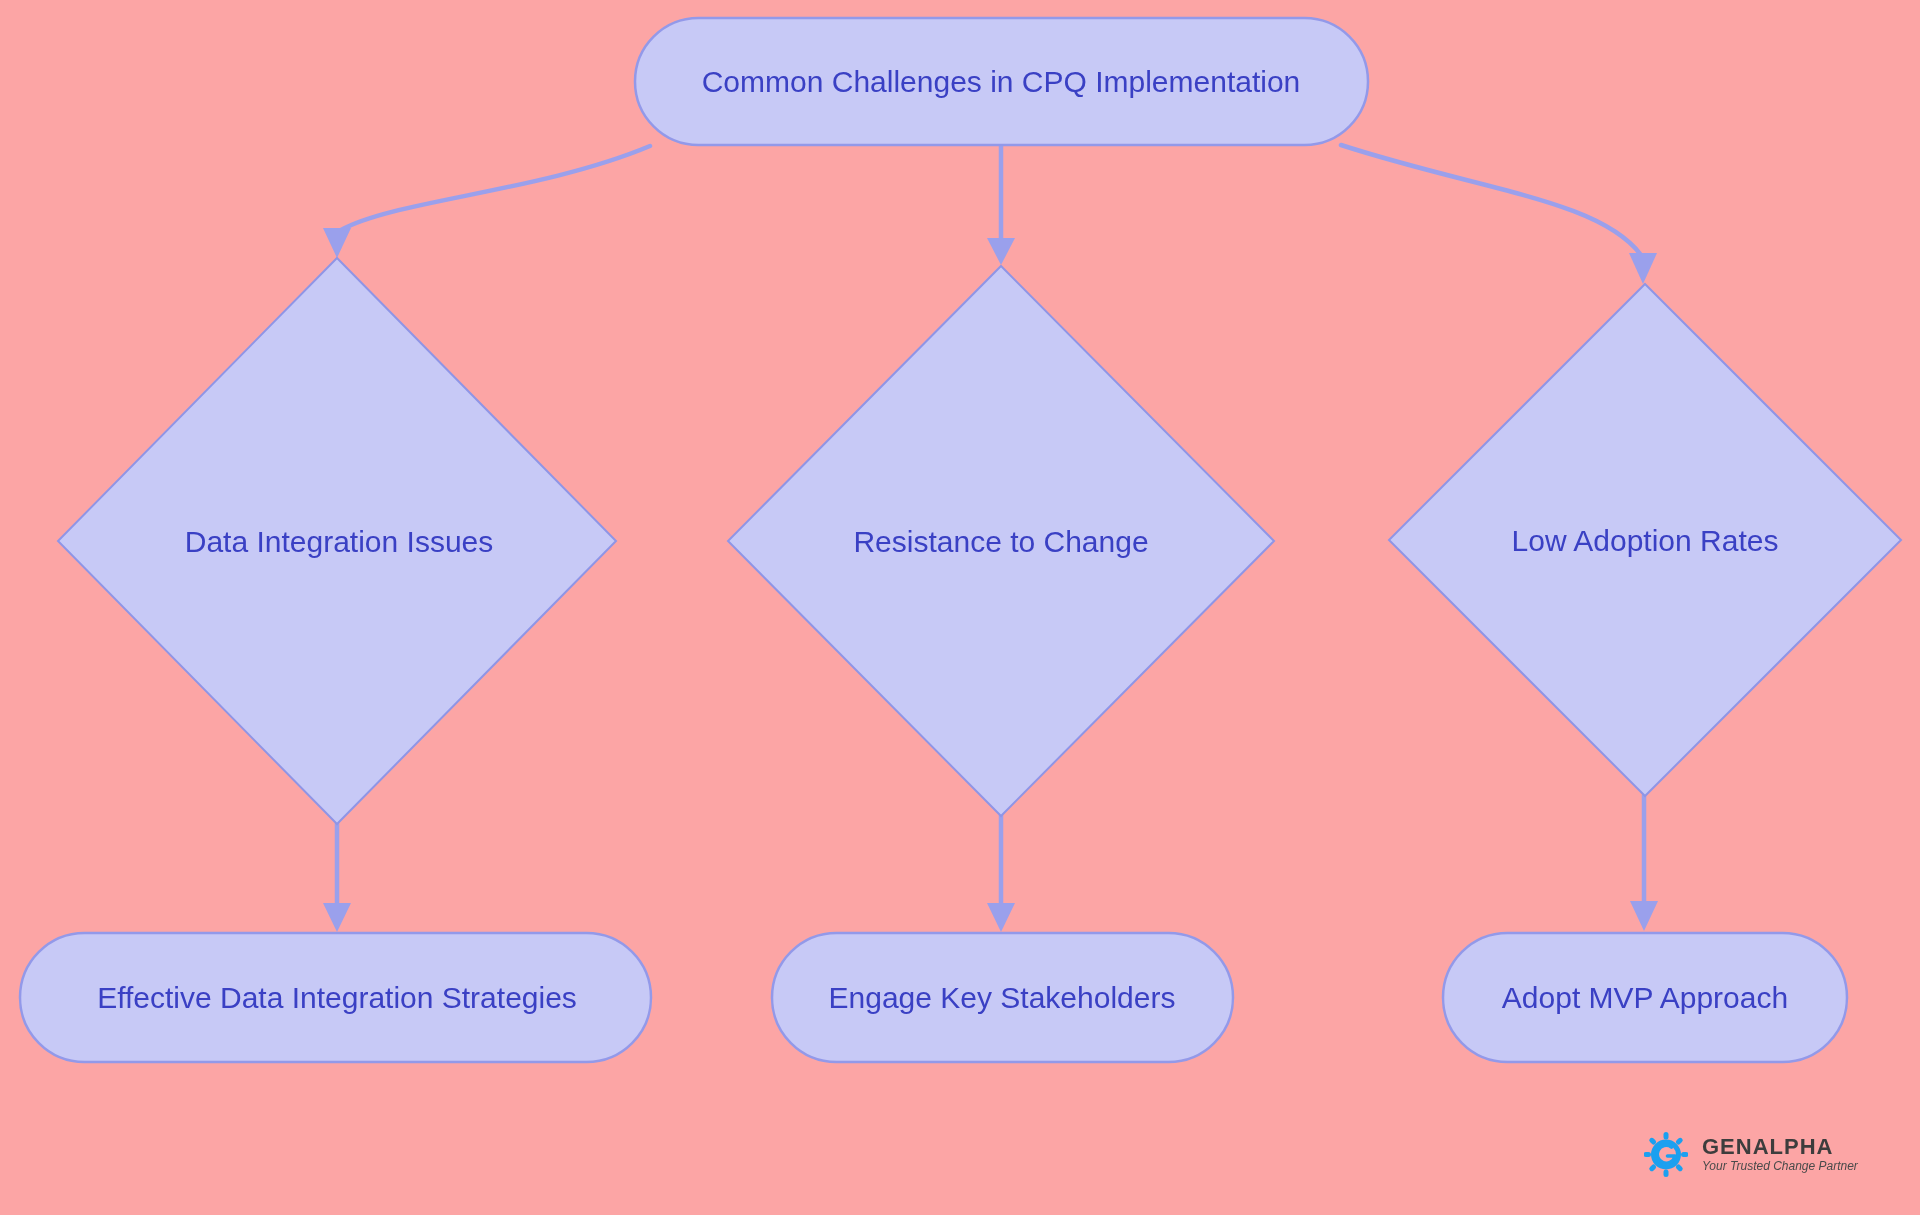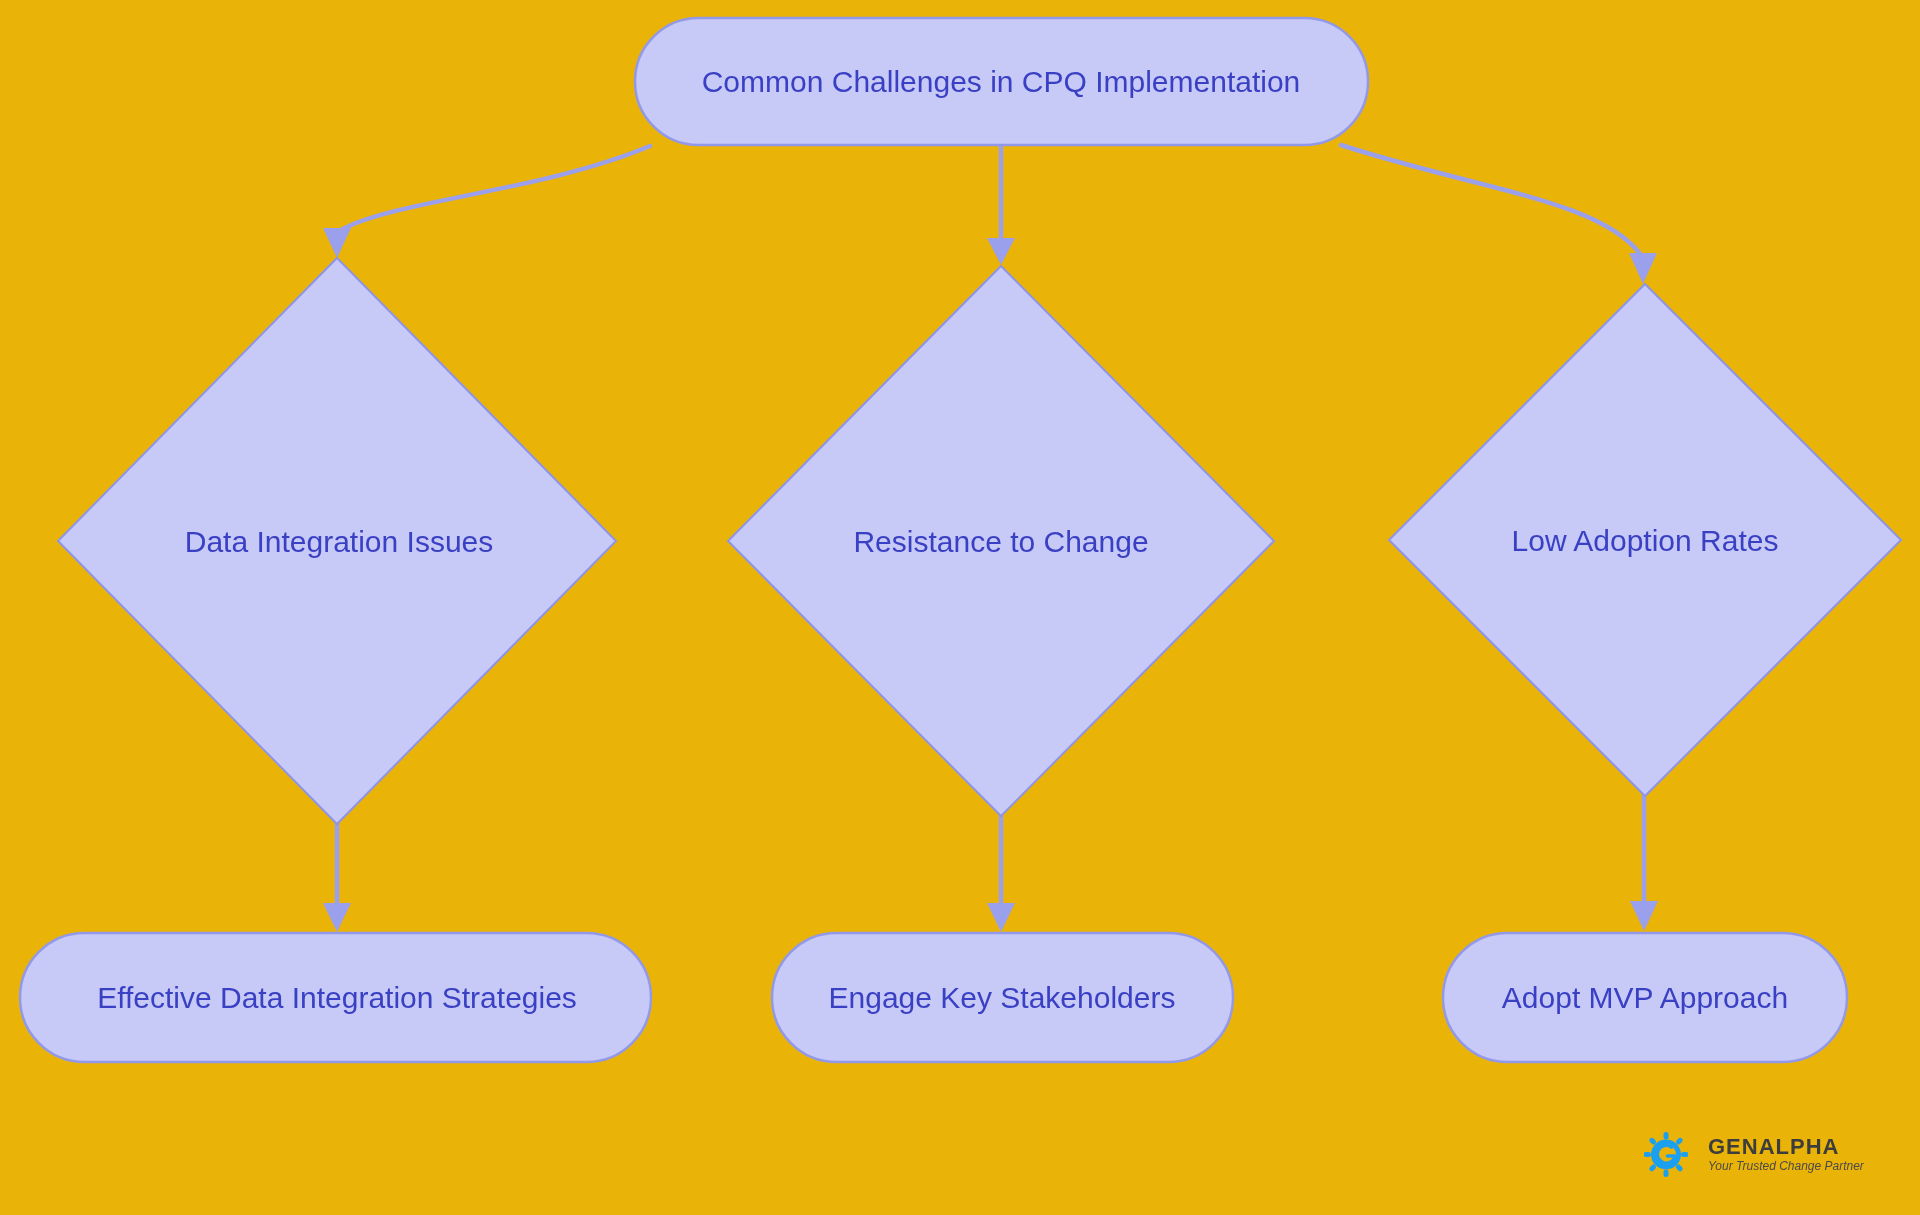--- a/index.html
+++ b/index.html
@@ -5,21 +5,21 @@
   html, body {
     margin: 0;
     padding: 0;
     background: #ffffff;
     font-family: "Liberation Sans", sans-serif;
   }
   #stage {
     position: relative;
     width: 1920px;
     height: 1215px;
-    background: #eab308;
+    background: #fca5a5;
     overflow: hidden;
   }
   #flowchart-svg {
     position: absolute;
     top: 0;
     left: 0;
   }
   .node-shape {
     fill: #c7c9f6;
     stroke: #9399e9;
@@ -45,21 +45,21 @@
   .arrowhead {
     fill: #9aa0ec;
     stroke: none;
   }
   #brand-logo {
     position: absolute;
     left: 1644px;
     top: 1131px;
     display: flex;
     align-items: center;
-    gap: 20px;
+    gap: 14px;
   }
   #brand-text-col {
     display: flex;
     flex-direction: column;
     justify-content: center;
   }
   .brand-name {
     font-size: 22px;
     font-weight: bold;
     letter-spacing: 1px;

